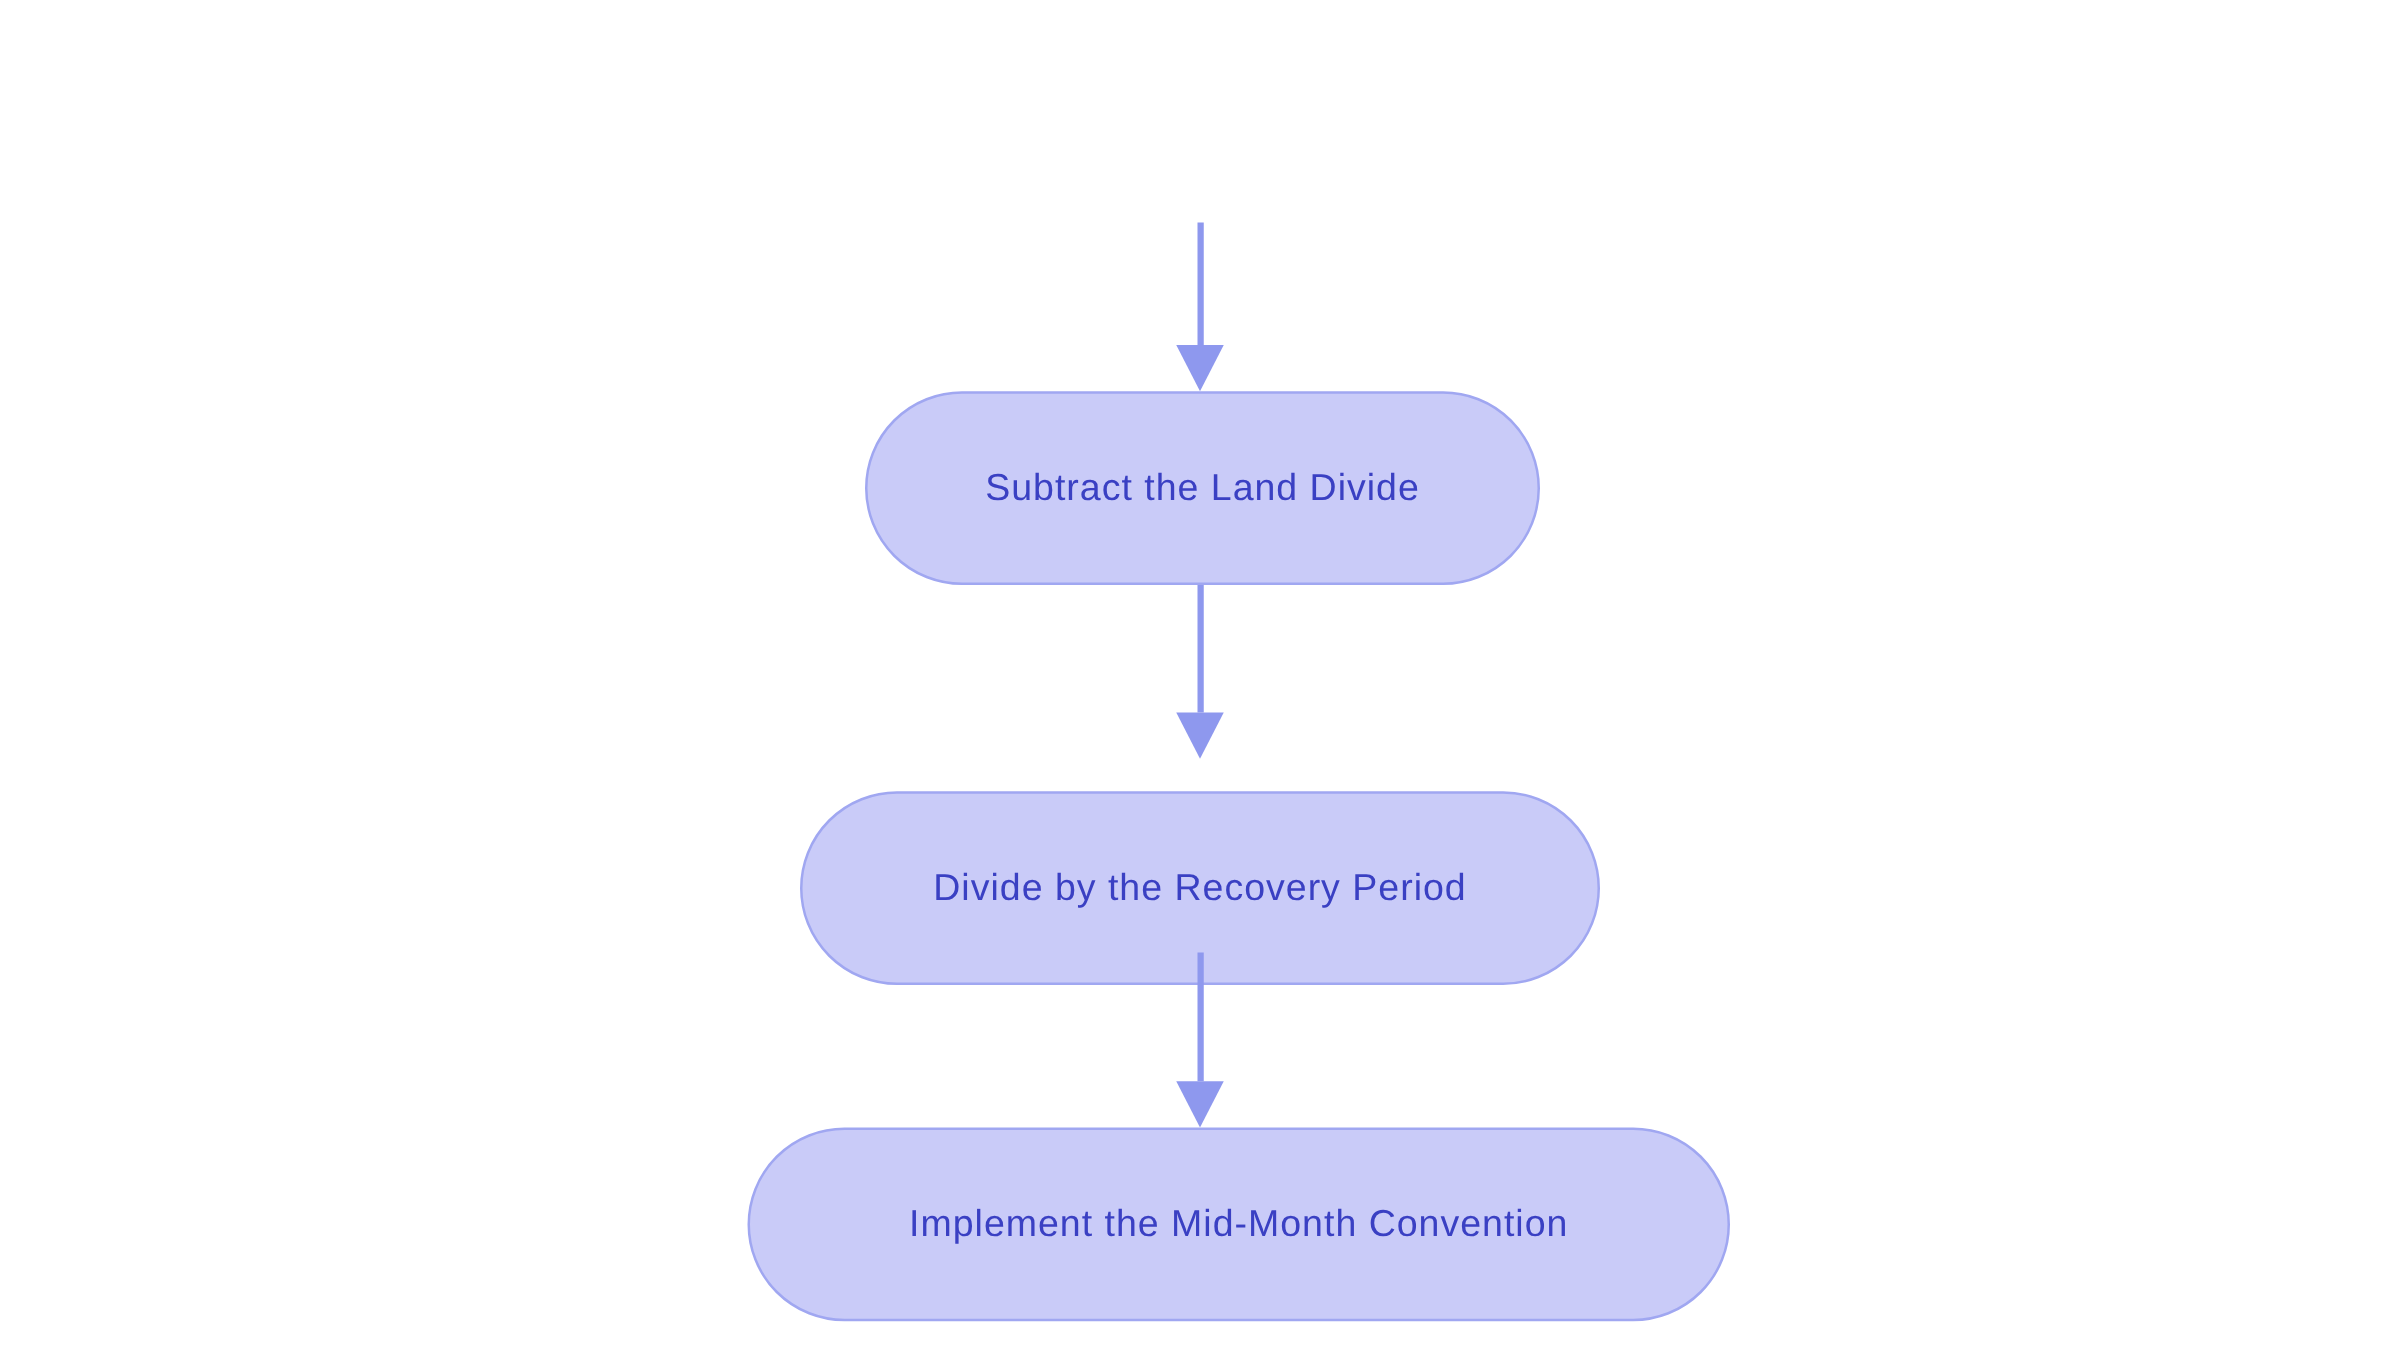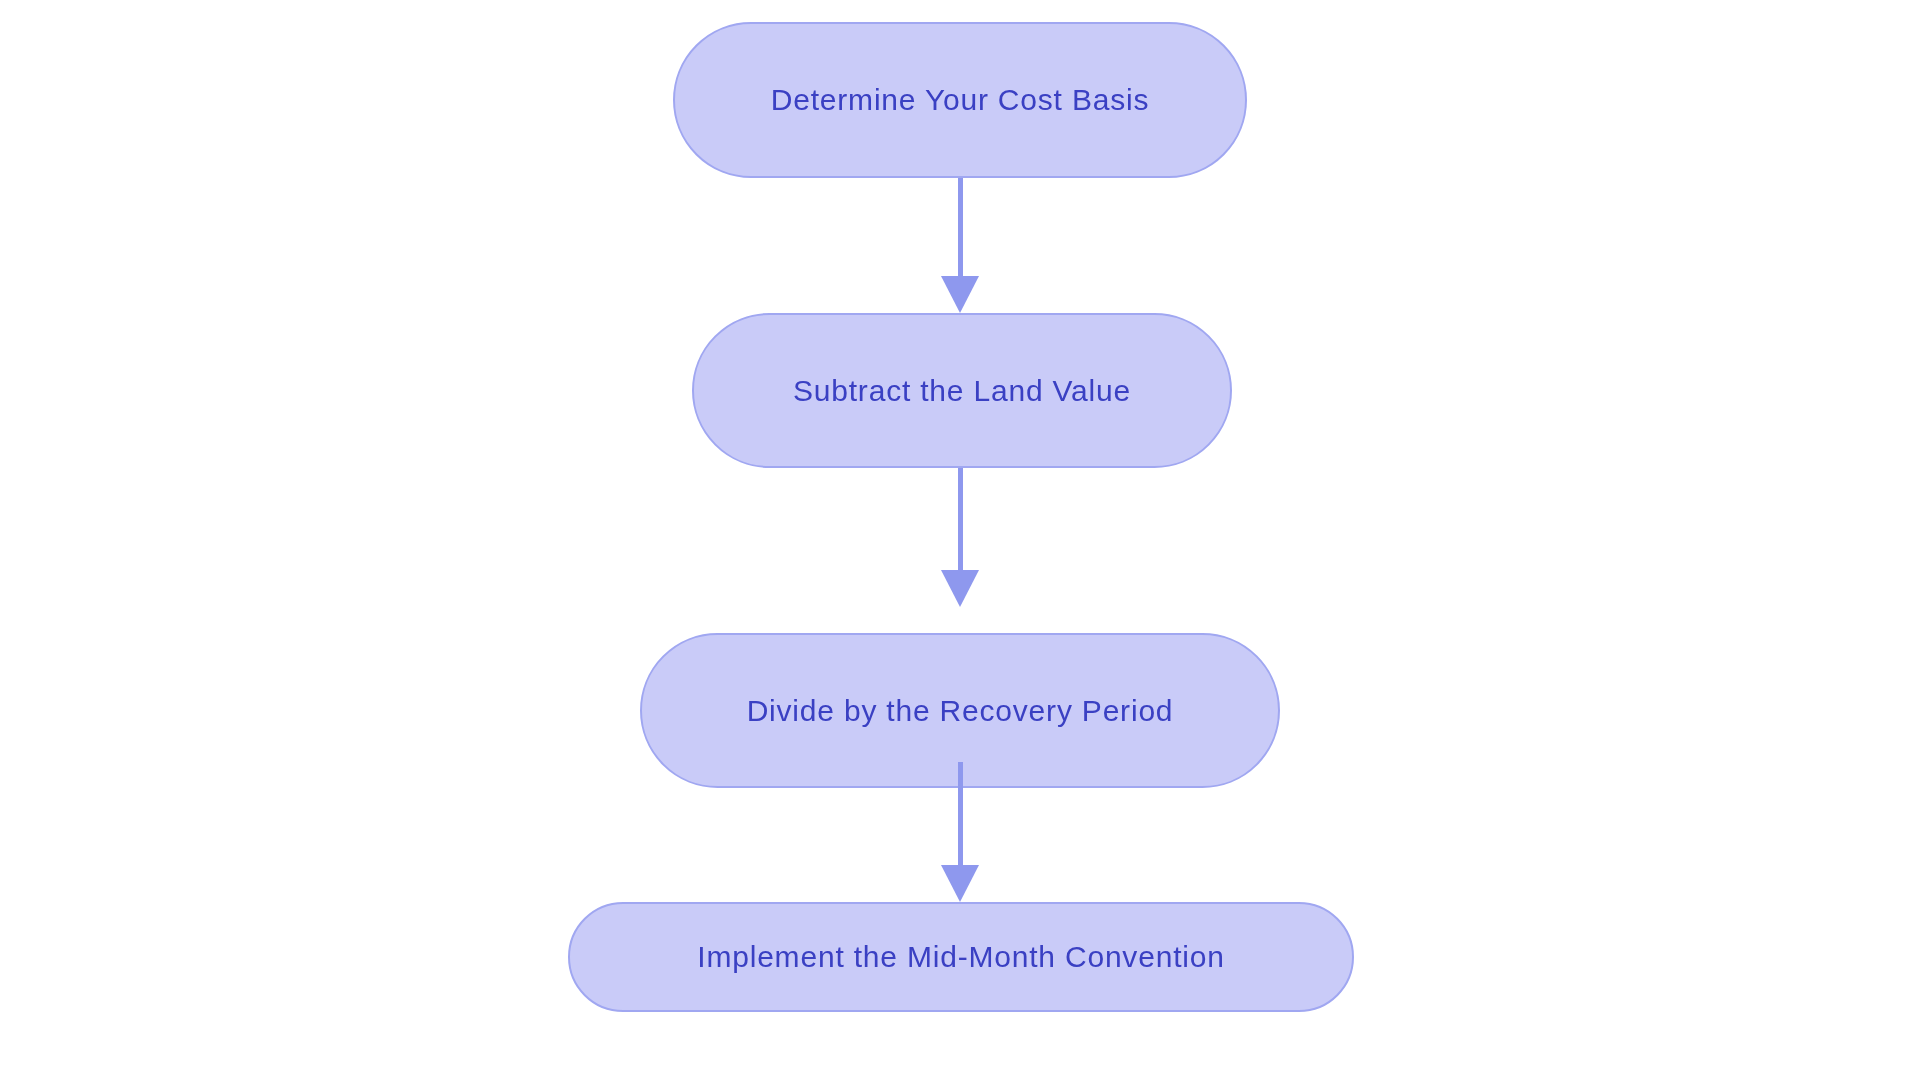--- a/index.html
+++ b/index.html
@@ -29,21 +29,21 @@
     color: var(--node-text, #3a40c3);
     font-size: 30px;
     letter-spacing: 0.8px;
     line-height: 1;
     white-space: nowrap;
     text-align: center;
   }
   .node-1 { left: 673px; top: 22px;  width: 574px; height: 156px; }
   .node-2 { left: 692px; top: 313px; width: 540px; height: 155px; }
   .node-3 { left: 640px; top: 633px; width: 640px; height: 155px; }
-  .node-4 { left: 568px; top: 902px; width: 786px; height: 110px; }
+  .node-4 { left: 598px; top: 902px; width: 786px; height: 155px; }
 
   .arrow {
     position: absolute;
     left: 960px;
     transform: translateX(-50%);
     width: 40px;
     display: flex;
     flex-direction: column;
     align-items: center;
   }
@@ -63,31 +63,28 @@
     border-left: 19px solid transparent;
     border-right: 19px solid transparent;
     border-top: 37px solid var(--arrow, #8e98ee);
   }
 </style>
 </head>
 <body>
 
 <div class="canvas">
 
-  <div class="node node-1">
-    <span class="node-label">Determine Your Cost Basis</span>
-  </div>
 
   <div class="arrow arrow-1">
     <i class="arrow-shaft"></i>
     <i class="arrow-head"></i>
   </div>
 
   <div class="node node-2">
-    <span class="node-label">Subtract the Land Value</span>
+    <span class="node-label">Subtract the Land Divide</span>
   </div>
 
   <div class="arrow arrow-2">
     <i class="arrow-shaft"></i>
     <i class="arrow-head"></i>
   </div>
 
   <div class="node node-3">
     <span class="node-label">Divide by the Recovery Period</span>
   </div>

